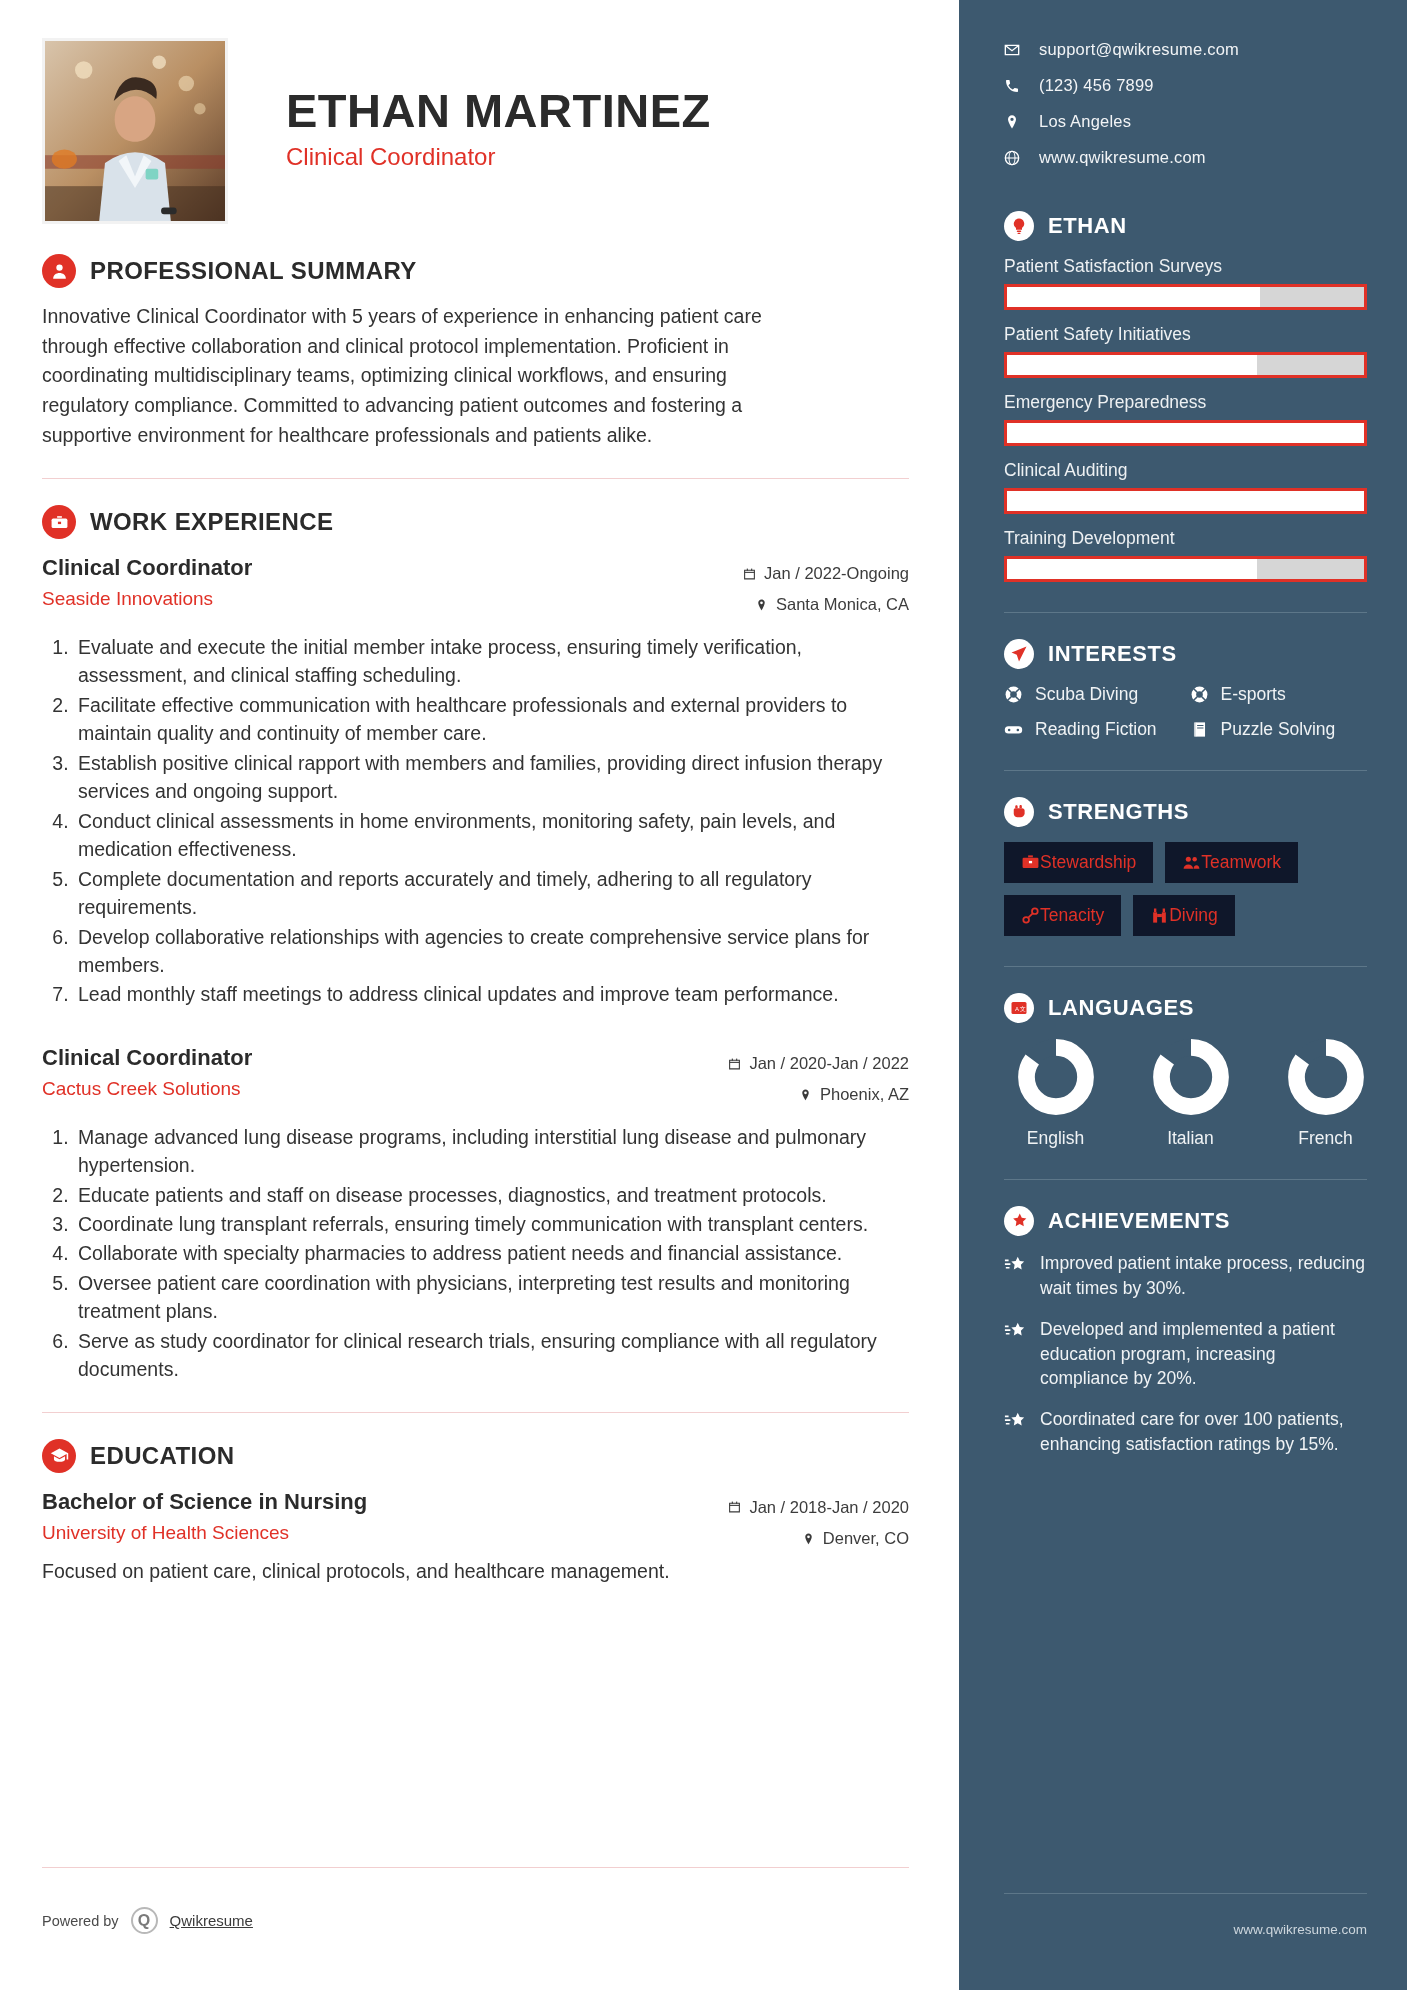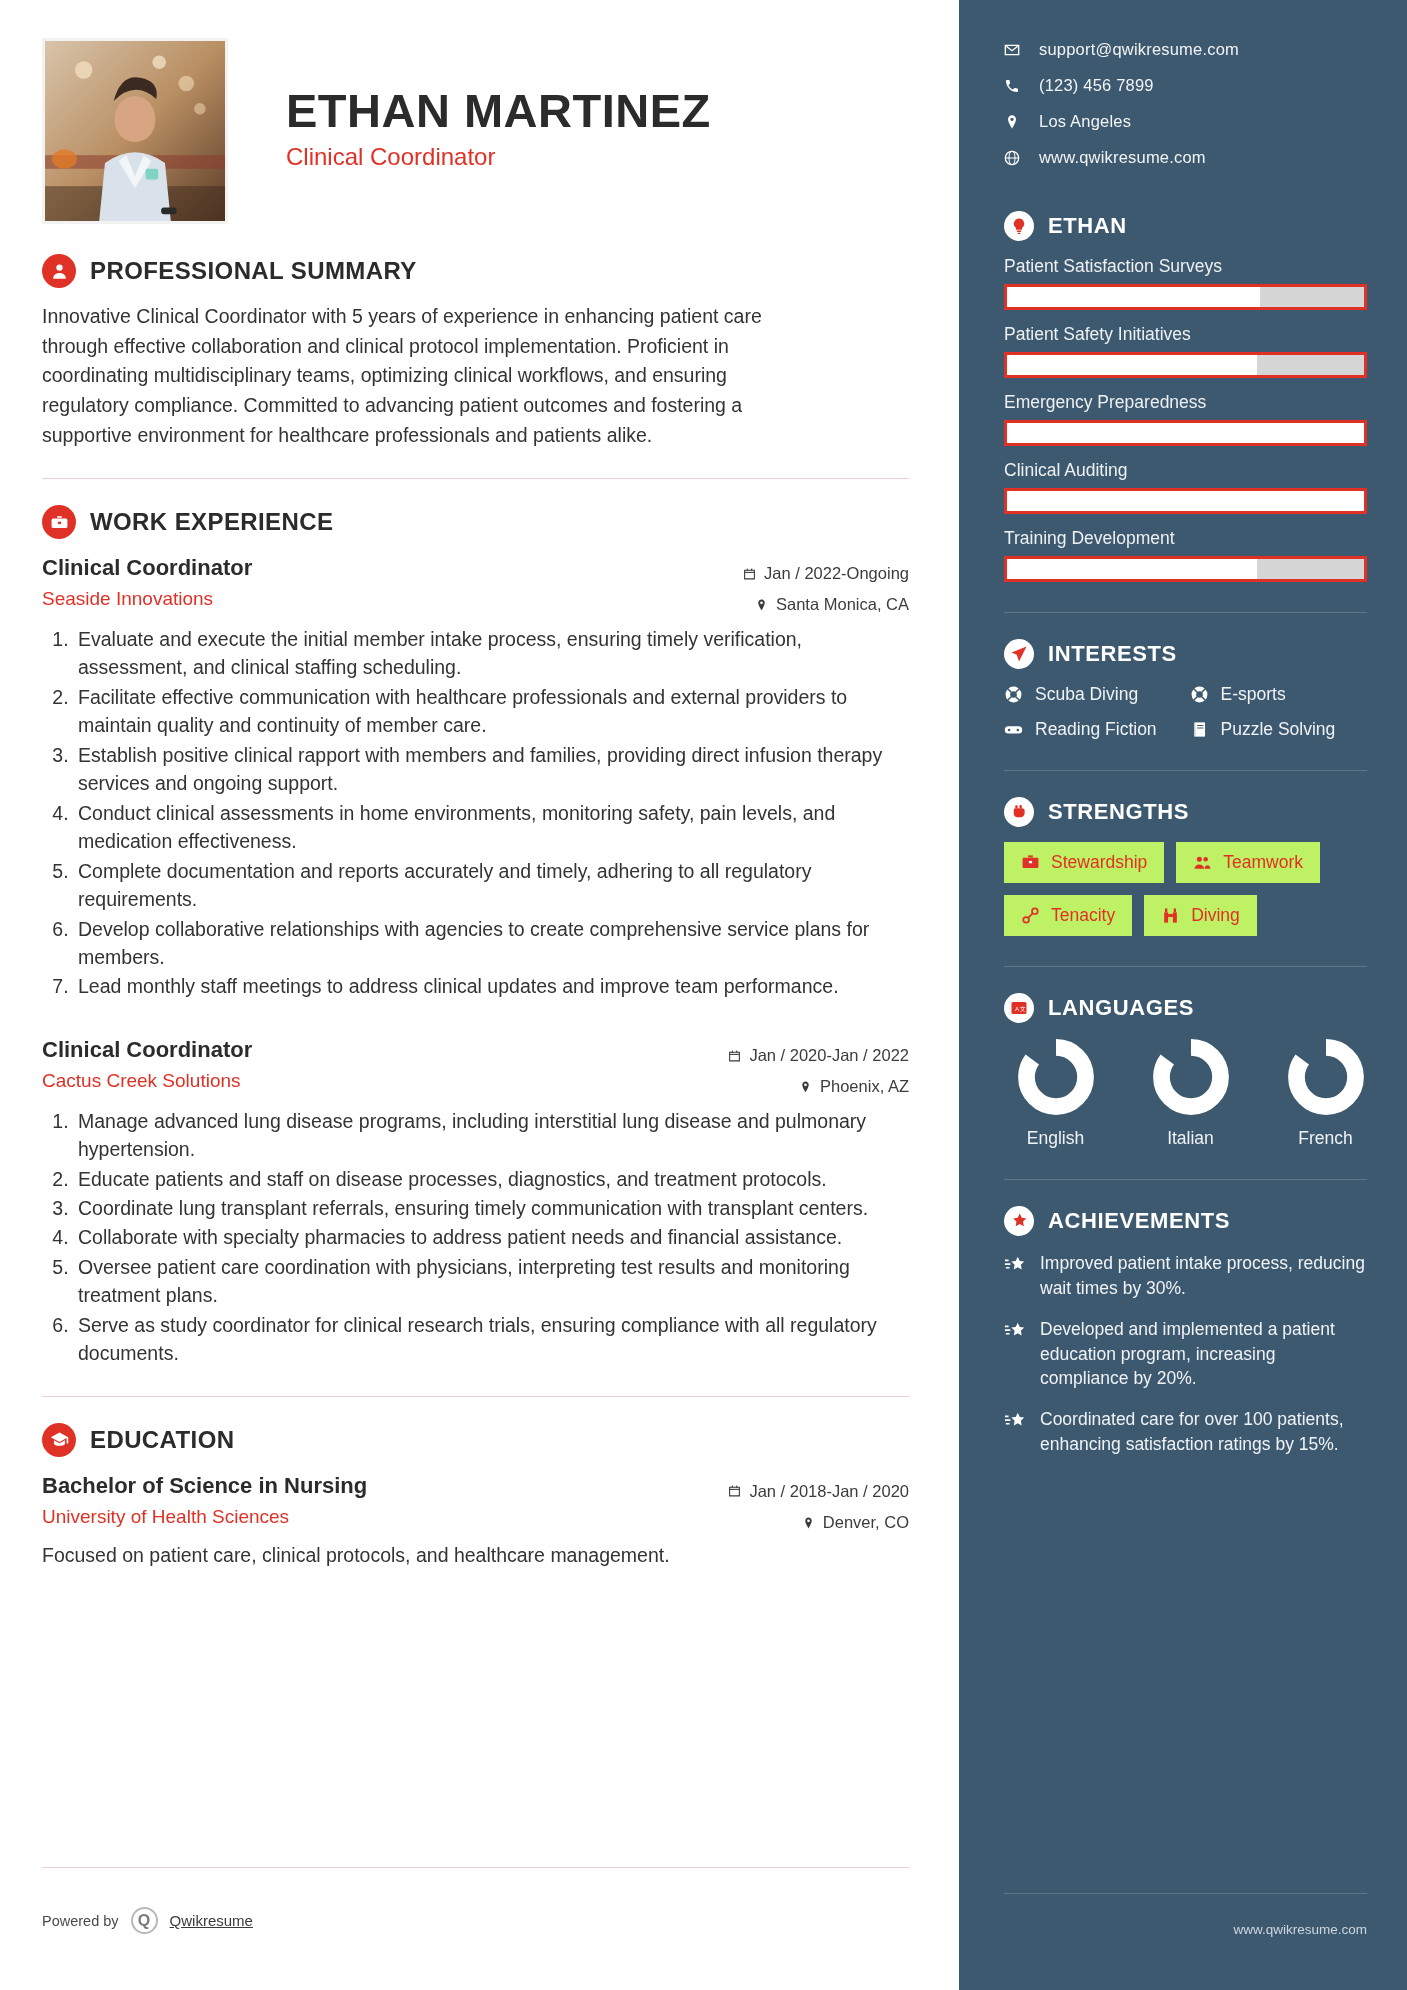--- a/index.html
+++ b/index.html
@@ -63,21 +63,21 @@
   .job-left { flex: 1 1 auto; }
   .job-role { font-size: 22px; font-weight: 600; color: #2b2b2b; line-height: 1.35; }
   .job-org { font-size: 19px; color: #e03127; margin-top: 5px; }
   .job-meta { text-align: center; padding-top: 5px; flex: 0 0 auto; white-space: nowrap; }
   .meta-line {
     font-size: 16.5px; color: #3c3c3c; display: flex; align-items: center;
     justify-content: flex-end; gap: 8px; line-height: 1.9;
   }
   .meta-line svg { width: 13px; height: 14px; fill: #3a3a3a; flex: 0 0 auto; }
 
-  ol.bullets { margin: 4px 0 0 0; padding-left: 32px; }
+  ol.bullets { margin: 12px 0 0 0; padding-left: 32px; }
   ol.bullets li {
     font-size: 19.5px; line-height: 1.46; color: #333;
     margin-bottom: 1px; padding-left: 4px;
   }
   .job-gap { height: 30px; }
 
   .edu-desc { font-size: 19.5px; line-height: 1.5; color: #333; margin-top: 2px; max-width: 700px; }
 
   
   .footer-left {
@@ -123,21 +123,21 @@
 
   .side-divider { border: 0; border-top: 1.5px solid #5d7789; margin: 30px 0 26px 0; }
 
   .interest-grid { display: grid; grid-template-columns: 1fr 1fr; row-gap: 14px; column-gap: 8px; margin-top: 4px; }
   .interest { display: flex; align-items: center; gap: 12px; }
   .interest svg { width: 19px; height: 19px; fill: #fff; flex: 0 0 auto; }
   .interest span { font-size: 17.5px; color: #f0f3f5; }
 
   .strength-wrap { display: flex; flex-wrap: wrap; gap: 12px; margin-top: 6px; }
   .chip {
-    background: #bef264; color: #e03127; display: flex; align-items: center; gap: 11px;
+    background: #0f172a; color: #e03127; display: flex; align-items: center; 
     padding: 10px 17px; font-size: 17.5px;
   }
   .chip svg { width: 19px; height: 19px; fill: #e03127; flex: 0 0 auto; }
 
   .lang-row { display: flex; justify-content: flex-start; gap: 52px; margin-top: 14px; padding-left: 10px; }
   .lang { text-align: center; width: 86px; }
   .lang svg { width: 78px; height: 78px; display: block; margin: 0 auto; }
   .lang-name { font-size: 17.5px; color: #f0f3f5; margin-top: 12px; }
 
   .ach { display: flex; gap: 14px; margin-bottom: 16px; align-items: flex-start; }

